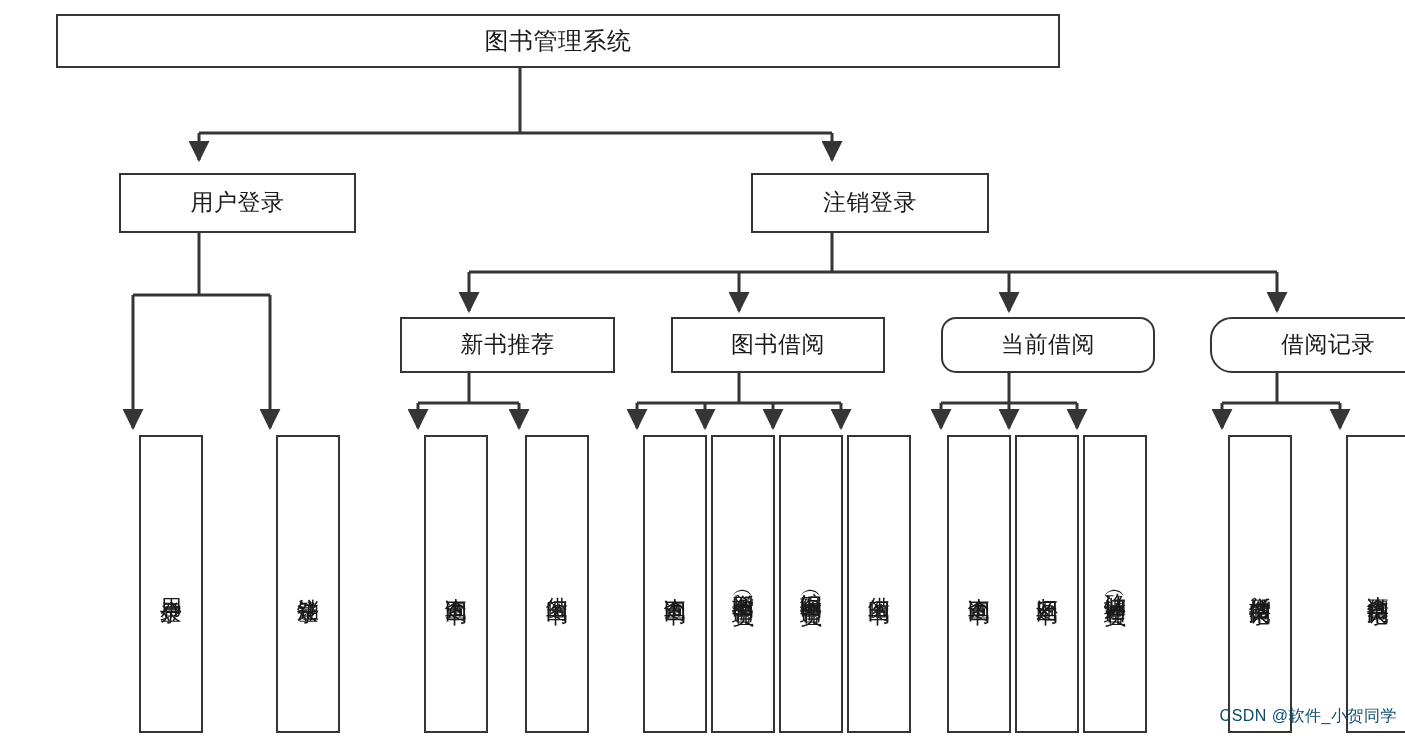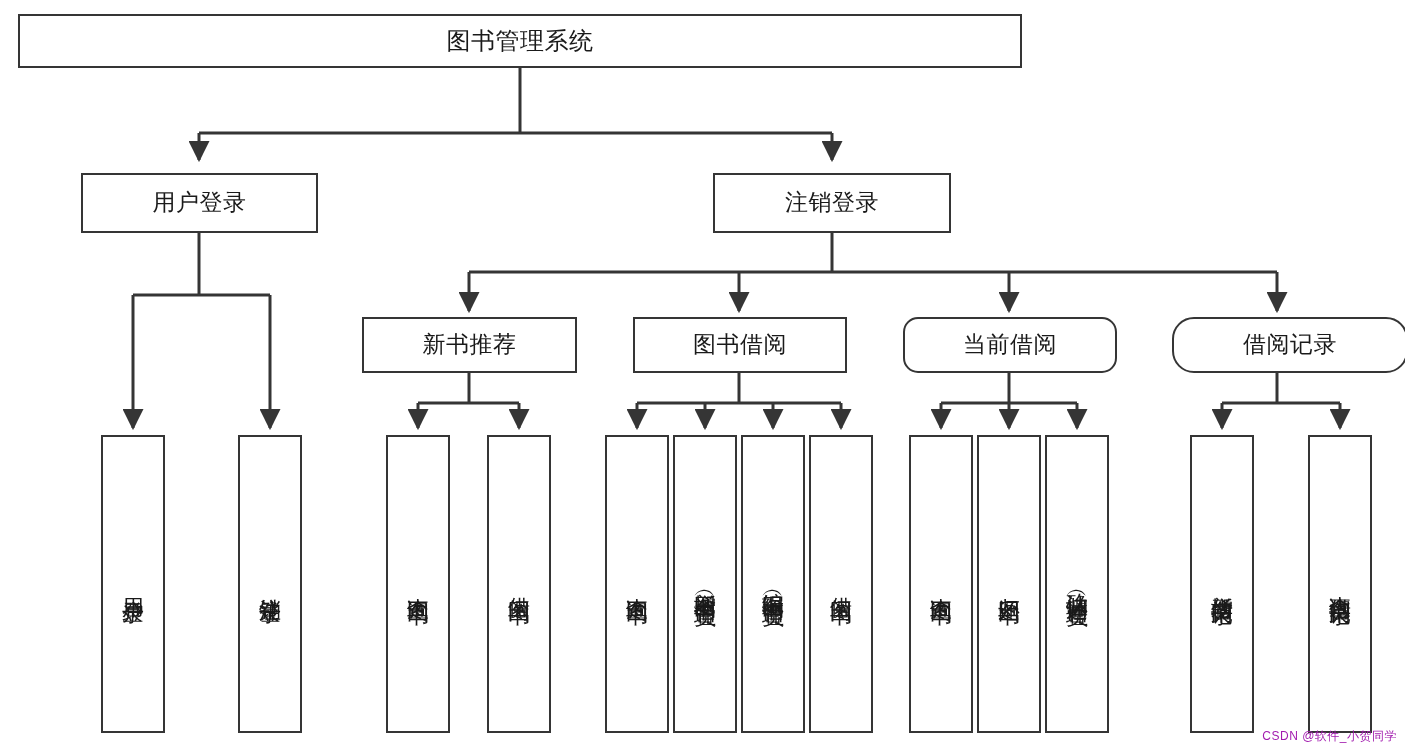--- a/index.html
+++ b/index.html
@@ -30,20 +30,21 @@
     position: absolute;
     box-sizing: border-box;
     background: #ffffff;
     border: 2px solid #353535;
     display: flex;
     align-items: center;
     justify-content: center;
     text-align: center;
     color: #1a1a1a;
     z-index: 2;
+    margin-left: 38px;
   }
   .node .label {
     display: block;
     line-height: 1.18;
     letter-spacing: 0.5px;
   }
   
   .node.horiz .label {
     writing-mode: horizontal-tb;
     font-size: 23px;
@@ -61,23 +62,23 @@
     writing-mode: vertical-rl;
     text-orientation: upright;
     font-size: 22px;
     line-height: 1.0;
     letter-spacing: 2px;
     white-space: nowrap;
   }
   .watermark {
     position: absolute;
     right: 8px;
-    bottom: 2px;
-    font-size: 12px;
-    color: #a21caf;
+    bottom: 20px;
+    font-size: 16px;
+    color: #0c4a6e;
     letter-spacing: 0.5px;
     z-index: 5;
     white-space: nowrap;
   }
 </style>
 </head>
 <body>
 
 <div id="canvas">
 

